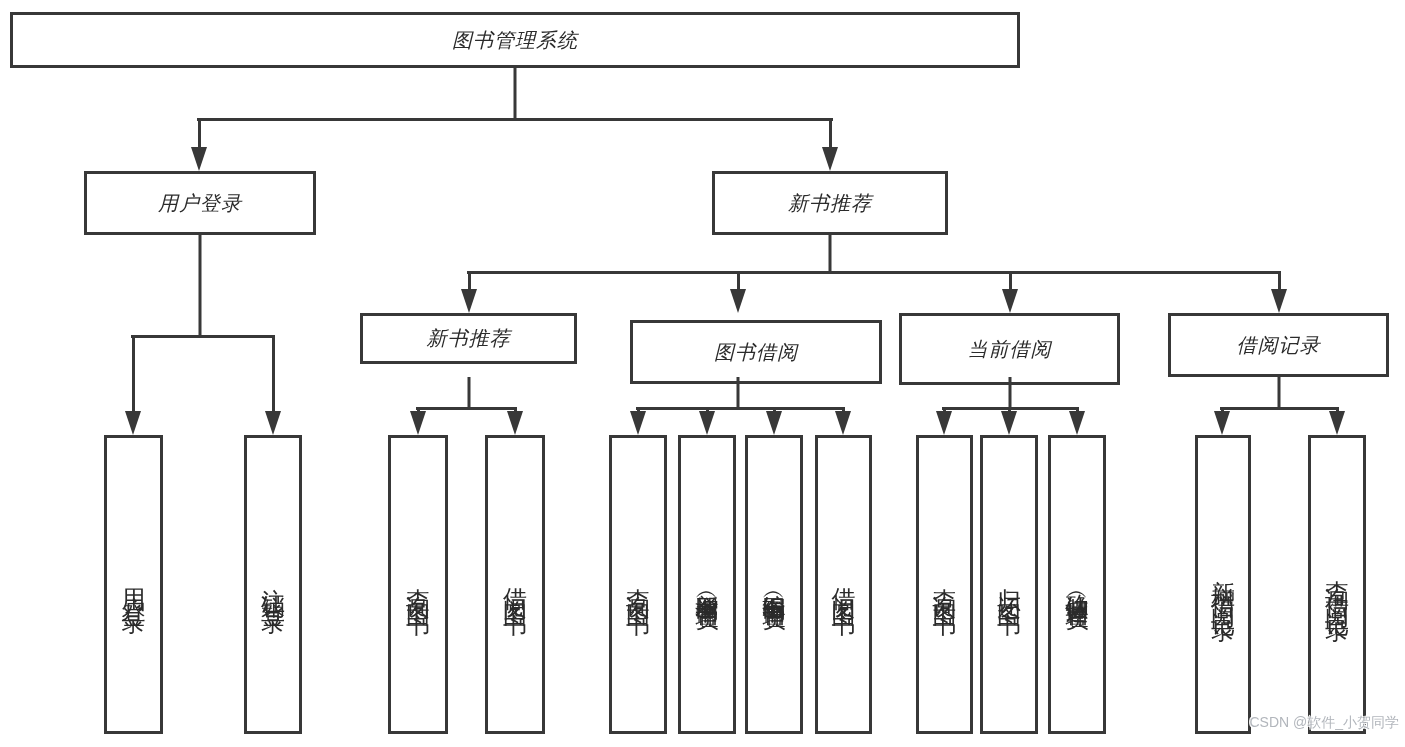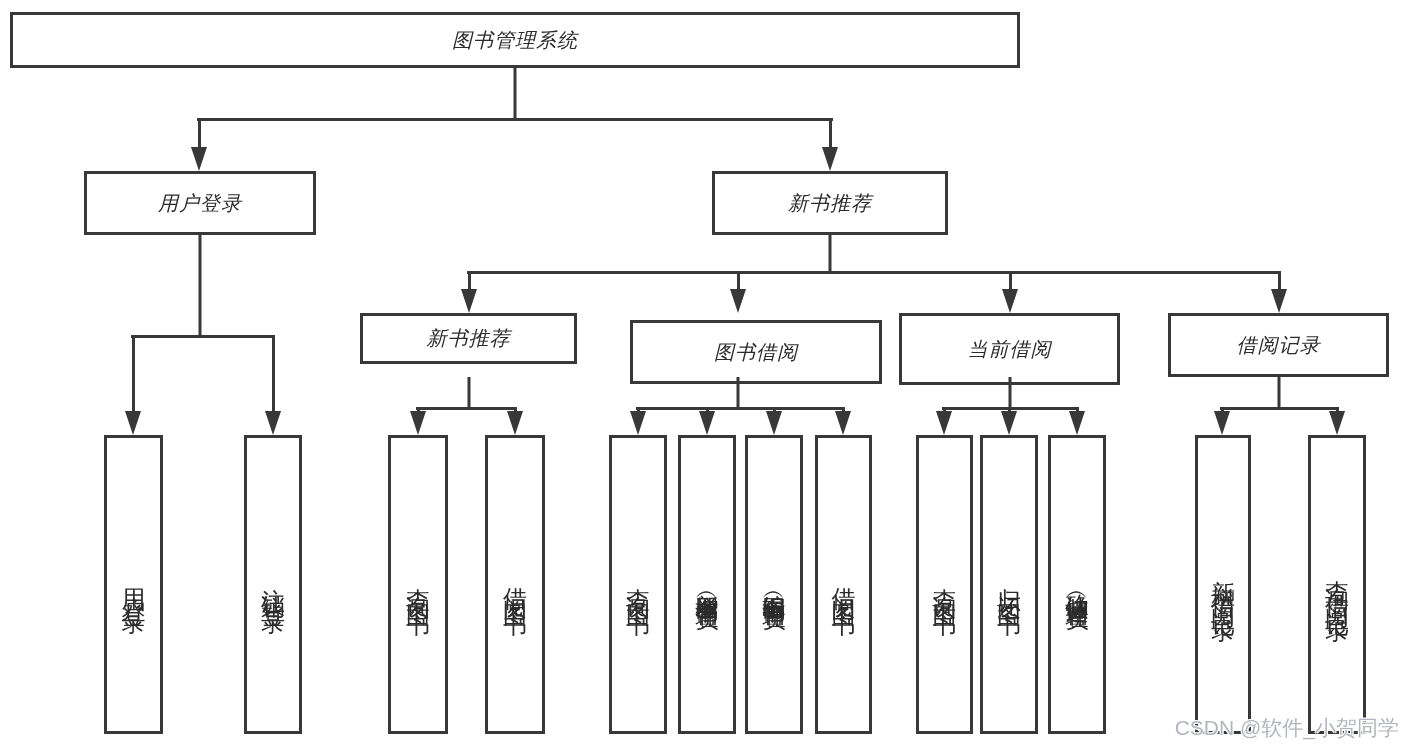--- a/index.html
+++ b/index.html
@@ -65,21 +65,21 @@
   .arrow::after{
     content:"";position:absolute;left:0;bottom:0;width:0;height:0;
     border-left:8px solid transparent;
     border-right:8px solid transparent;
     border-top:24px solid var(--line);
   }
   
   .watermark{
     position:absolute;
     right:6px;top:714px;
-    font-size:21px;
+    font-size:14px;
     color:var(--watermark);
     text-shadow:1px 1px 0 rgba(255,255,255,.95),-1px -1px 0 rgba(255,255,255,.95),1px -1px 0 rgba(255,255,255,.95),-1px 1px 0 rgba(255,255,255,.95);
     z-index:10;
     white-space:nowrap;
   }
 </style>
 </head>
 <body>
 
 <div class="stage">

